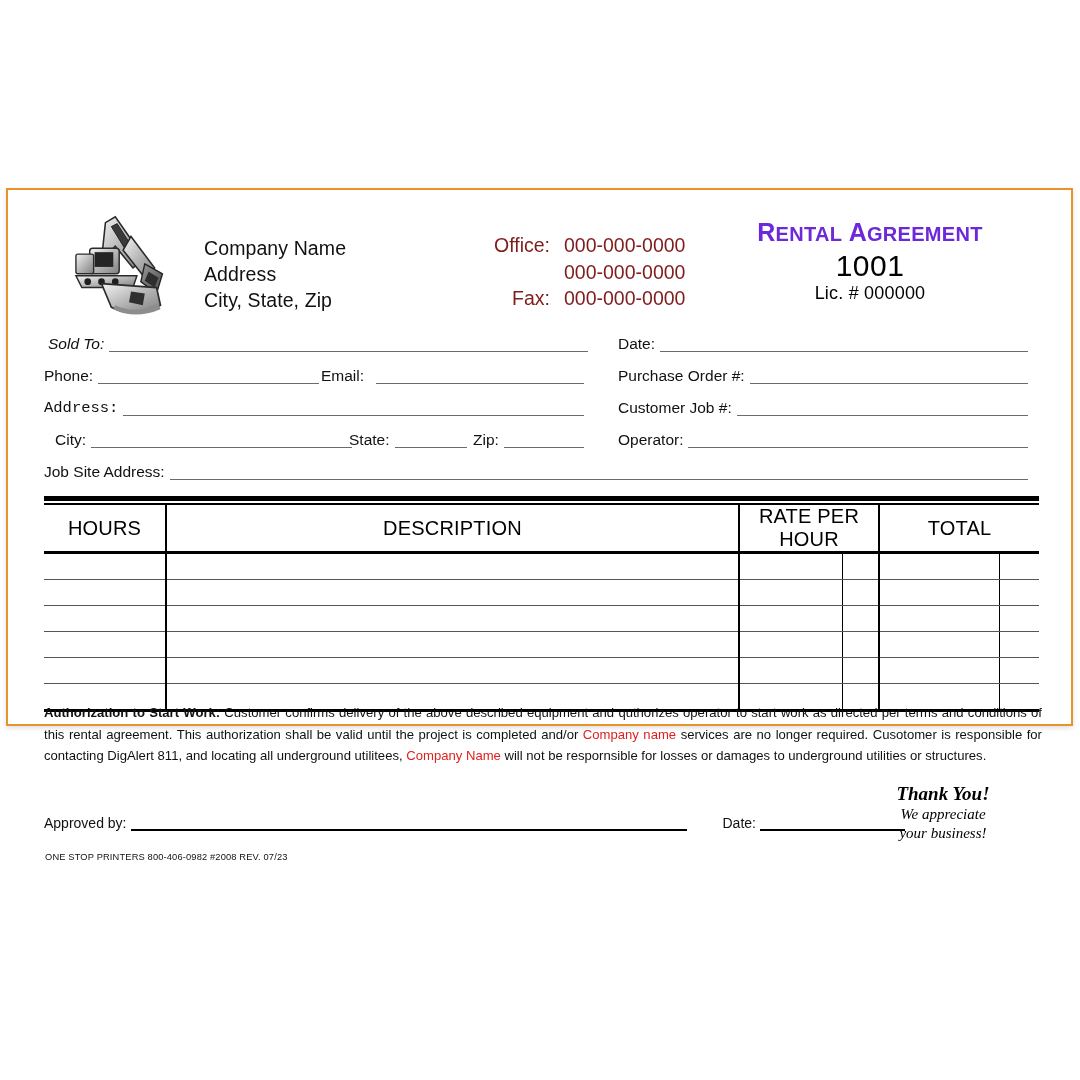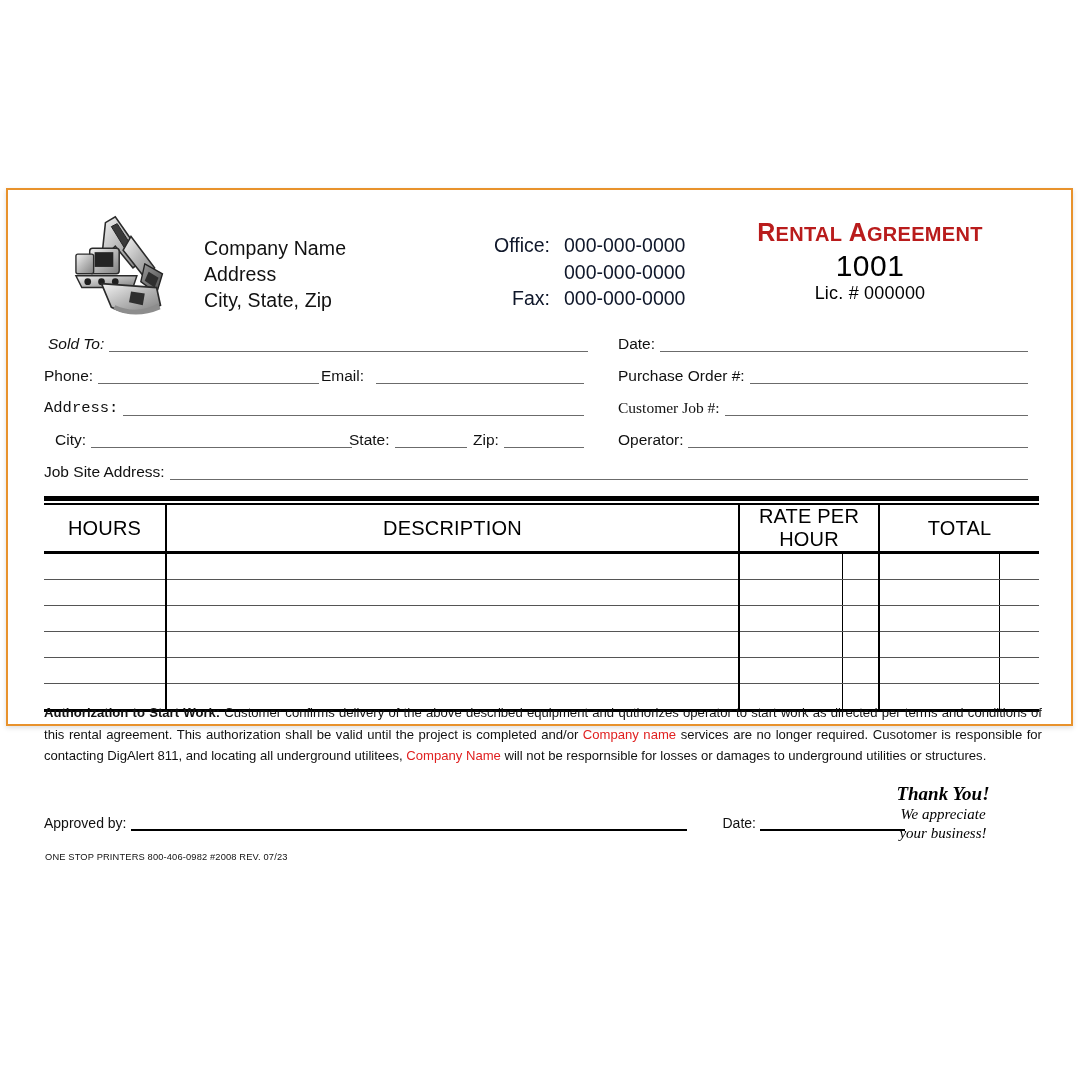--- a/index.html
+++ b/index.html
@@ -63,21 +63,21 @@
     color: #111111;
     letter-spacing: 0.1px;
   }
   #phone-block {
     position: absolute;
     left: 460px;
     top: 42px;
     width: 280px;
     font-size: 19.5px;
     line-height: 26.5px;
-    color: #0f172a;
+    color: #7f1d1d;
   }
   .phone-row {
     display: flex;
     justify-content: flex-start;
   }
   .phone-label {
     width: 96px;
     text-align: right;
     padding-right: 14px;
     box-sizing: border-box;
@@ -87,21 +87,21 @@
   #title-block {
     position: absolute;
     right: 36px;
     top: 28px;
     width: 330px;
     text-align: center;
   }
   #doc-title {
     font-size: 25px;
     font-weight: bold;
-    color: #b91c1c;
+    color: #6d28d9;
     letter-spacing: 0.3px;
     white-space: nowrap;
   }
   #doc-title .cap { font-size: 25px; }
   #doc-title .sm  { font-size: 20px; }
   #doc-number {
     font-size: 30px;
     color: #000;
     margin-top: 2px;
     letter-spacing: 0.5px;
@@ -326,21 +326,21 @@
         </div>
         <div class="field" style="left:610px; top:38px; width:410px;">
           <span class="lbl">Purchase Order #:</span>
           <span class="rule" style="flex:1;"></span>
         </div>
 
         <div class="field" style="left:36px; top:70px; width:540px;font-family:Liberation Mono, monospace;">
           <span class="lbl">Address:</span>
           <span class="rule" style="flex:1;"></span>
         </div>
-        <div class="field" style="left:610px; top:70px; width:410px;font-family:Liberation Serif, serif;">
+        <div class="field" style="left:610px; top:70px; width:410px;">
           <span class="lbl">Customer Job #:</span>
           <span class="rule" style="flex:1;"></span>
         </div>
 
         <div class="field" style="left:36px; top:102px; width:297px;margin-left:11px;">
           <span class="lbl">City:</span>
           <span class="rule" style="flex:1;"></span>
         </div>
         <div class="field" style="left:341px; top:102px; width:118px;">
           <span class="lbl">State:</span>

